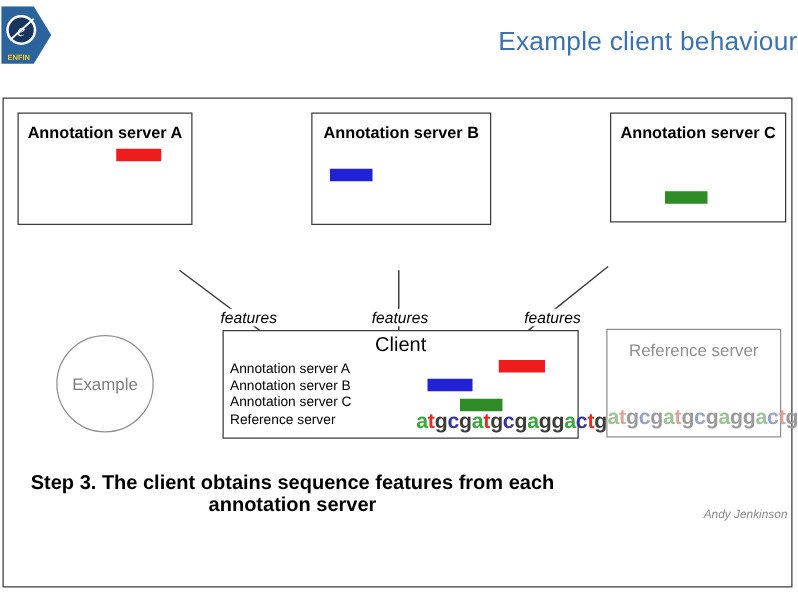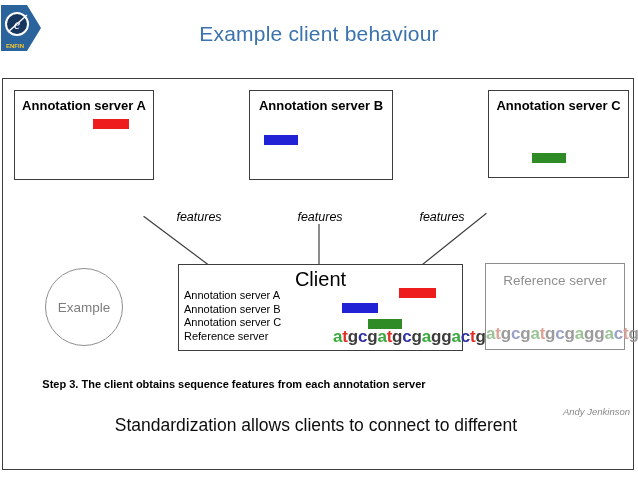--- a/index.html
+++ b/index.html
@@ -18,63 +18,63 @@
     border:1.5px solid #3d3d3d; background:#ffffff; }
   .frame svg.wires { position:absolute; left:0; top:0; width:100%; height:100%; }
 
   .srv-box { position:absolute; border:1.5px solid #3d3d3d; background:#fff; }
   .srv-box .srv-title { text-align:center; padding-top:7px; font-weight:bold;
     font-size:13px; color:#000; }
   .chip { position:absolute; height:10px; }
 
   .feature-label { position:absolute; transform:translateX(-50%);
     font-style:italic; font-size:12.5px; color:#000; background:#fff;
-    padding:0 3px; }
+    padding:0 3px;margin-top:37px; }
 
   .client-box { position:absolute; left:175px; top:185px; width:285px; height:87px;
     border:1.5px solid #3d3d3d; background:#fff; }
-  .client-title { text-align:center; font-size:20px; padding-top:3px; color:#000; }
+  .client-title { text-align:center; font-size:16px; padding-top:3px; color:#000; }
   .client-rows { position:absolute; left:5px; top:24px; font-size:11px;
     line-height:13.6px; color:#000; white-space:nowrap; }
 
   .registry { position:absolute; left:42px; top:189px; width:78px; height:78px;
     border:1.5px solid #8f8f8f; border-radius:50%; display:flex;
     align-items:center; justify-content:center; font-size:13.5px; color:#7d7d7d; }
 
   .ref-box { position:absolute; left:482px; top:184px; width:140px; height:87px;
     border:1.5px solid #8f8f8f; background:#fff; }
   .ref-title { text-align:center; padding-top:9px; font-size:13.5px; color:#8f8f8f; }
 
   .seq { font-size:17px; font-weight:bold; letter-spacing:-0.2px; white-space:nowrap; }
   .seq-client { position:absolute; left:330px; top:248px; }
   .seq-ref { position:absolute; left:0; bottom:5px; width:100%; text-align:center; }
 
   .step-caption { position:absolute; left:0; top:299px; width:462px;
-    text-align:center; font-weight:bold; font-size:11px; color:#000; }
+    text-align:center; font-weight:bold; font-size:16px; color:#000; }
 
   .credit { position:absolute; top:406px; right:8px; font-style:italic;
     font-size:9.5px; color:#8a8a8a; }
 
   .bottom-caption { position:absolute; top:414px; left:0; width:632px;
     text-align:center; font-size:17.5px; line-height:23.5px; color:#0d0d0d; }
 </style>
 </head>
 <body>
 
 <div class="logo">
   <svg width="40" height="47" viewBox="0 0 40 47">
     <polygon points="0,0 26,0 40,23 26,46 0,46" fill="#2b649c"></polygon>
     <circle cx="16" cy="19" r="11" fill="#17365e" stroke="#ffffff" stroke-width="2"></circle>
     <line x1="7" y1="27" x2="26" y2="10" stroke="#ffffff" stroke-width="1.4"></line>
     <text x="16" y="24" text-anchor="middle" font-size="14" font-style="italic" font-family="Liberation Serif, serif" fill="#ffffff">e</text>
     <text x="14" y="43" text-anchor="middle" font-size="6" font-weight="bold" font-family="Liberation Sans, sans-serif" fill="#f5c62e">ENFIN</text>
   </svg>
 </div>
 
-<div class="slide-title" style="color: rgb(58, 115, 173);">Example client behaviour</div>
+<div class="slide-title" style="color: rgb(58, 115, 173); text-align: right;">Example client behaviour</div>
 
 <div class="frame">
 
   <svg class="wires" viewBox="0 0 632 318">
     <defs>
       <marker id="ah" markerWidth="8" markerHeight="8" refX="6" refY="3.5" orient="auto">
         <path d="M0,0 L7,3.5 L0,7 Z" fill="#3d3d3d"></path>
       </marker>
     </defs>
     <line x1="141" y1="101" x2="245" y2="179" stroke="#3d3d3d" stroke-width="1.2" marker-end="url(#ah)"></line>
@@ -124,14 +124,13 @@
     <div class="ref-title">Reference server</div>
     <div class="seq seq-ref"><span style="color: rgb(156, 196, 151);">a</span><span style="color: rgb(221, 163, 152);">t</span><span style="color: rgb(155, 155, 155);">g</span><span style="color: rgb(154, 161, 201);">c</span><span style="color: rgb(155, 155, 155);">g</span><span style="color: rgb(156, 196, 151);">a</span><span style="color: rgb(221, 163, 152);">t</span><span style="color: rgb(155, 155, 155);">g</span><span style="color: rgb(154, 161, 201);">c</span><span style="color: rgb(155, 155, 155);">g</span><span style="color: rgb(156, 196, 151);">a</span><span style="color: rgb(155, 155, 155);">g</span><span style="color: rgb(155, 155, 155);">g</span><span style="color: rgb(156, 196, 151);">a</span><span style="color: rgb(154, 161, 201);">c</span><span style="color: rgb(221, 163, 152);">t</span><span style="color: rgb(155, 155, 155);">g</span><span style="color: rgb(156, 196, 151);">a</span><span style="color: rgb(155, 155, 155);">g</span></div>
   </div>
 
   <div class="step-caption">Step 3. The client obtains sequence features from each annotation server</div>
 </div>
 
 <div class="credit">Andy Jenkinson</div>
 
 <div class="bottom-caption">
-  <div>Standardization allows clients to connect to different</div>
 </div>
 
 </body></html>

